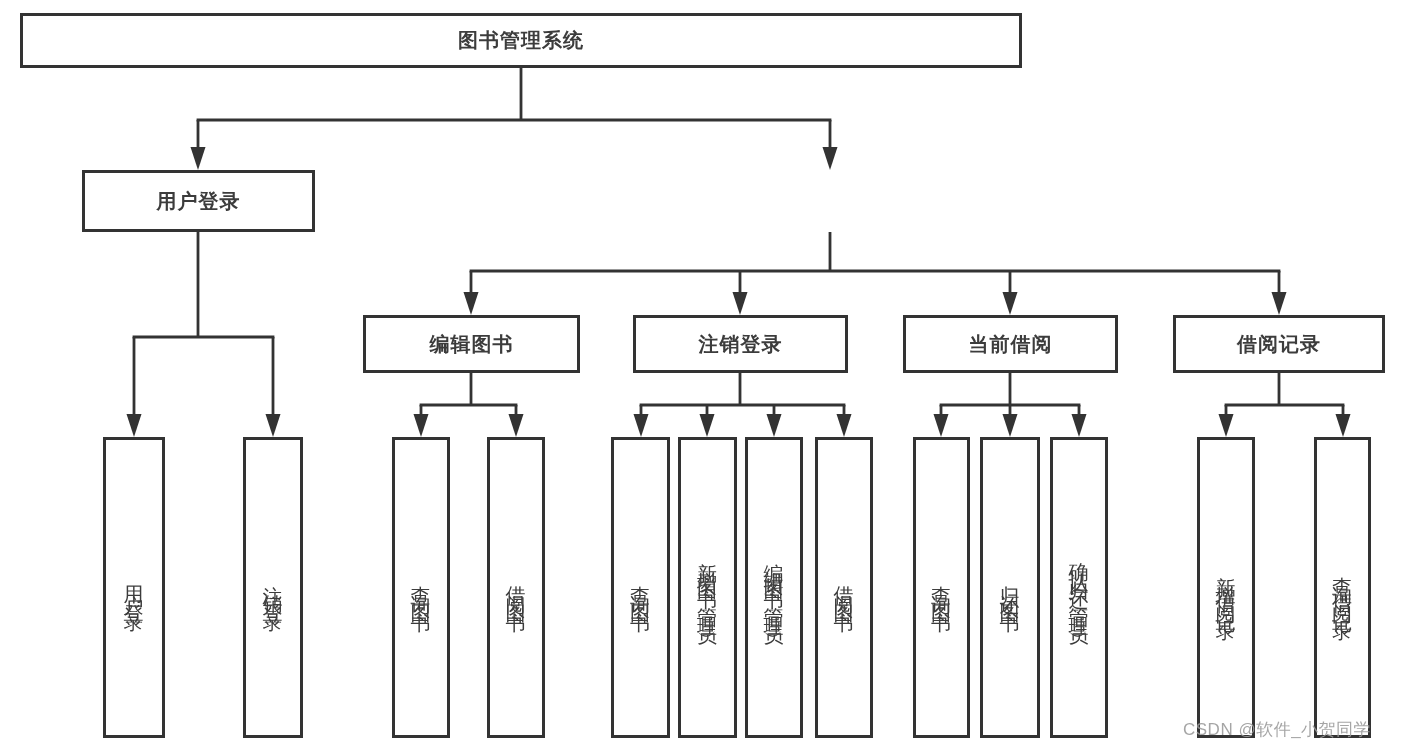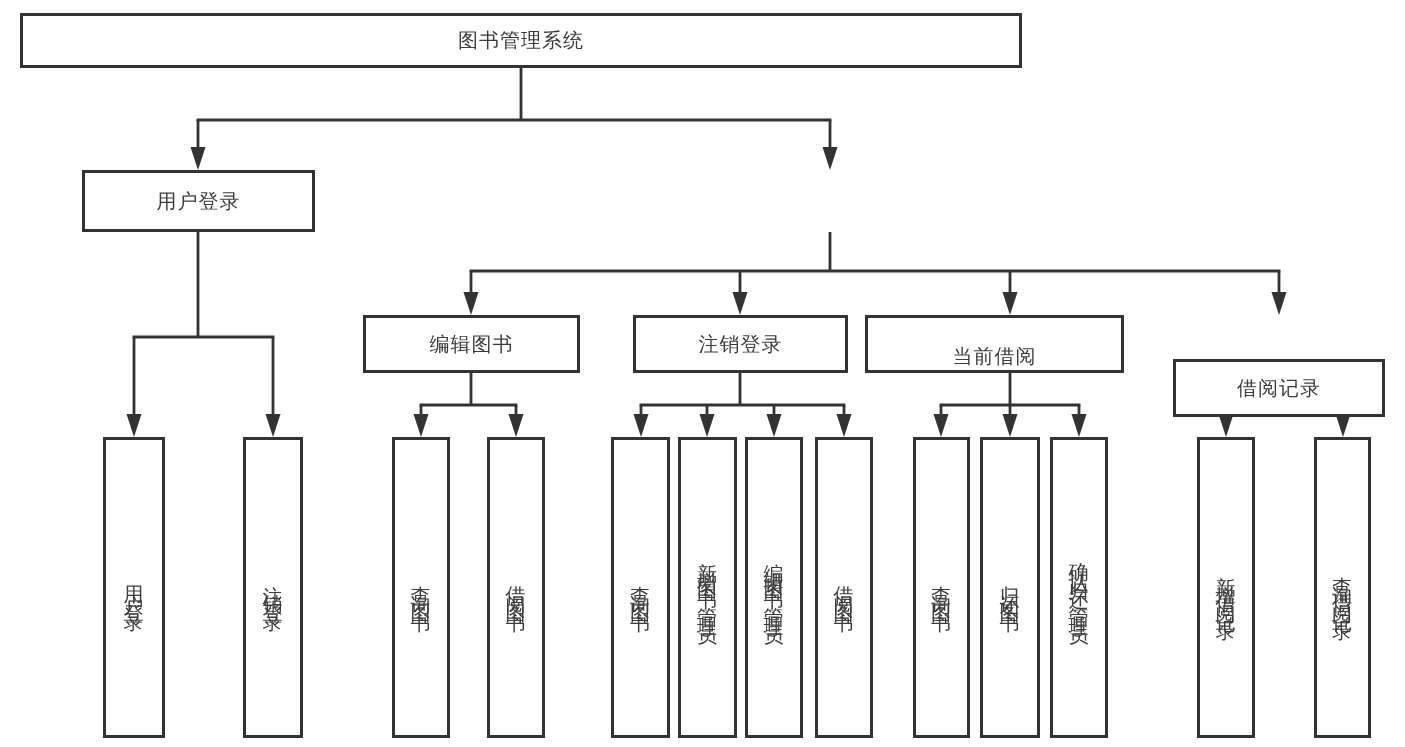--- a/index.html
+++ b/index.html
@@ -13,38 +13,38 @@
   .connectors{position:absolute;left:0;top:0;z-index:1;}
   .node{
     position:absolute;
     box-sizing:border-box;
     border:3px solid #333333;
     background:#ffffff;
     display:flex;align-items:center;justify-content:center;
     color:#3c3c3c;
     z-index:2;
   }
-  .h-label{font-size:20px;letter-spacing:1px;white-space:nowrap;}
+  .h-label{font-size:20px;letter-spacing:1px;white-space:nowrap;font-weight:bold;}
   .v-label{
     writing-mode:vertical-rl;
     font-size:20px;
     letter-spacing:9px;
     line-height:1;
     white-space:nowrap;
   }
   
   .b-root{left:20px;top:13px;width:1002px;height:55px;}
   
   .b-user-login{left:82px;top:170px;width:233px;height:62px;}
   .b-book-mgmt{left:712px;top:170px;width:236px;height:62px;}
   
   .b-new-rec{left:363px;top:315px;width:217px;height:58px;}
   .b-borrow{left:633px;top:315px;width:215px;height:58px;}
-  .b-current{left:865px;top:315px;width:259px;height:58px;align-items:flex-end;}
-  .b-records{left:1173px;top:315px;width:212px;height:58px;margin-top:44px;}
+  .b-current{left:903px;top:315px;width:215px;height:58px;}
+  .b-records{left:1173px;top:315px;width:212px;height:58px;}
   
   .leaf{top:437px;height:301px;}
   .b-l1{left:103px;width:62px;}
   .b-l2{left:243px;width:60px;}
   .b-l3{left:392px;width:58px;}
   .b-l4{left:487px;width:58px;}
   .b-l5{left:611px;width:59px;}
   .b-l6{left:678px;width:59px;}
   .b-l7{left:745px;width:58px;}
   .b-l8{left:815px;width:58px;}
@@ -192,14 +192,15 @@
     <span class="v-label">确认归还（管理员）</span>
   </div>
 
   <div class="node leaf b-l12">
     <span class="v-label">新增借阅记录</span>
   </div>
   <div class="node leaf b-l13">
     <span class="v-label">查询借阅记录</span>
   </div>
 
+  <div class="watermark">CSDN @软件_小贺同学</div>
 
 </div>
 
 </body></html>

